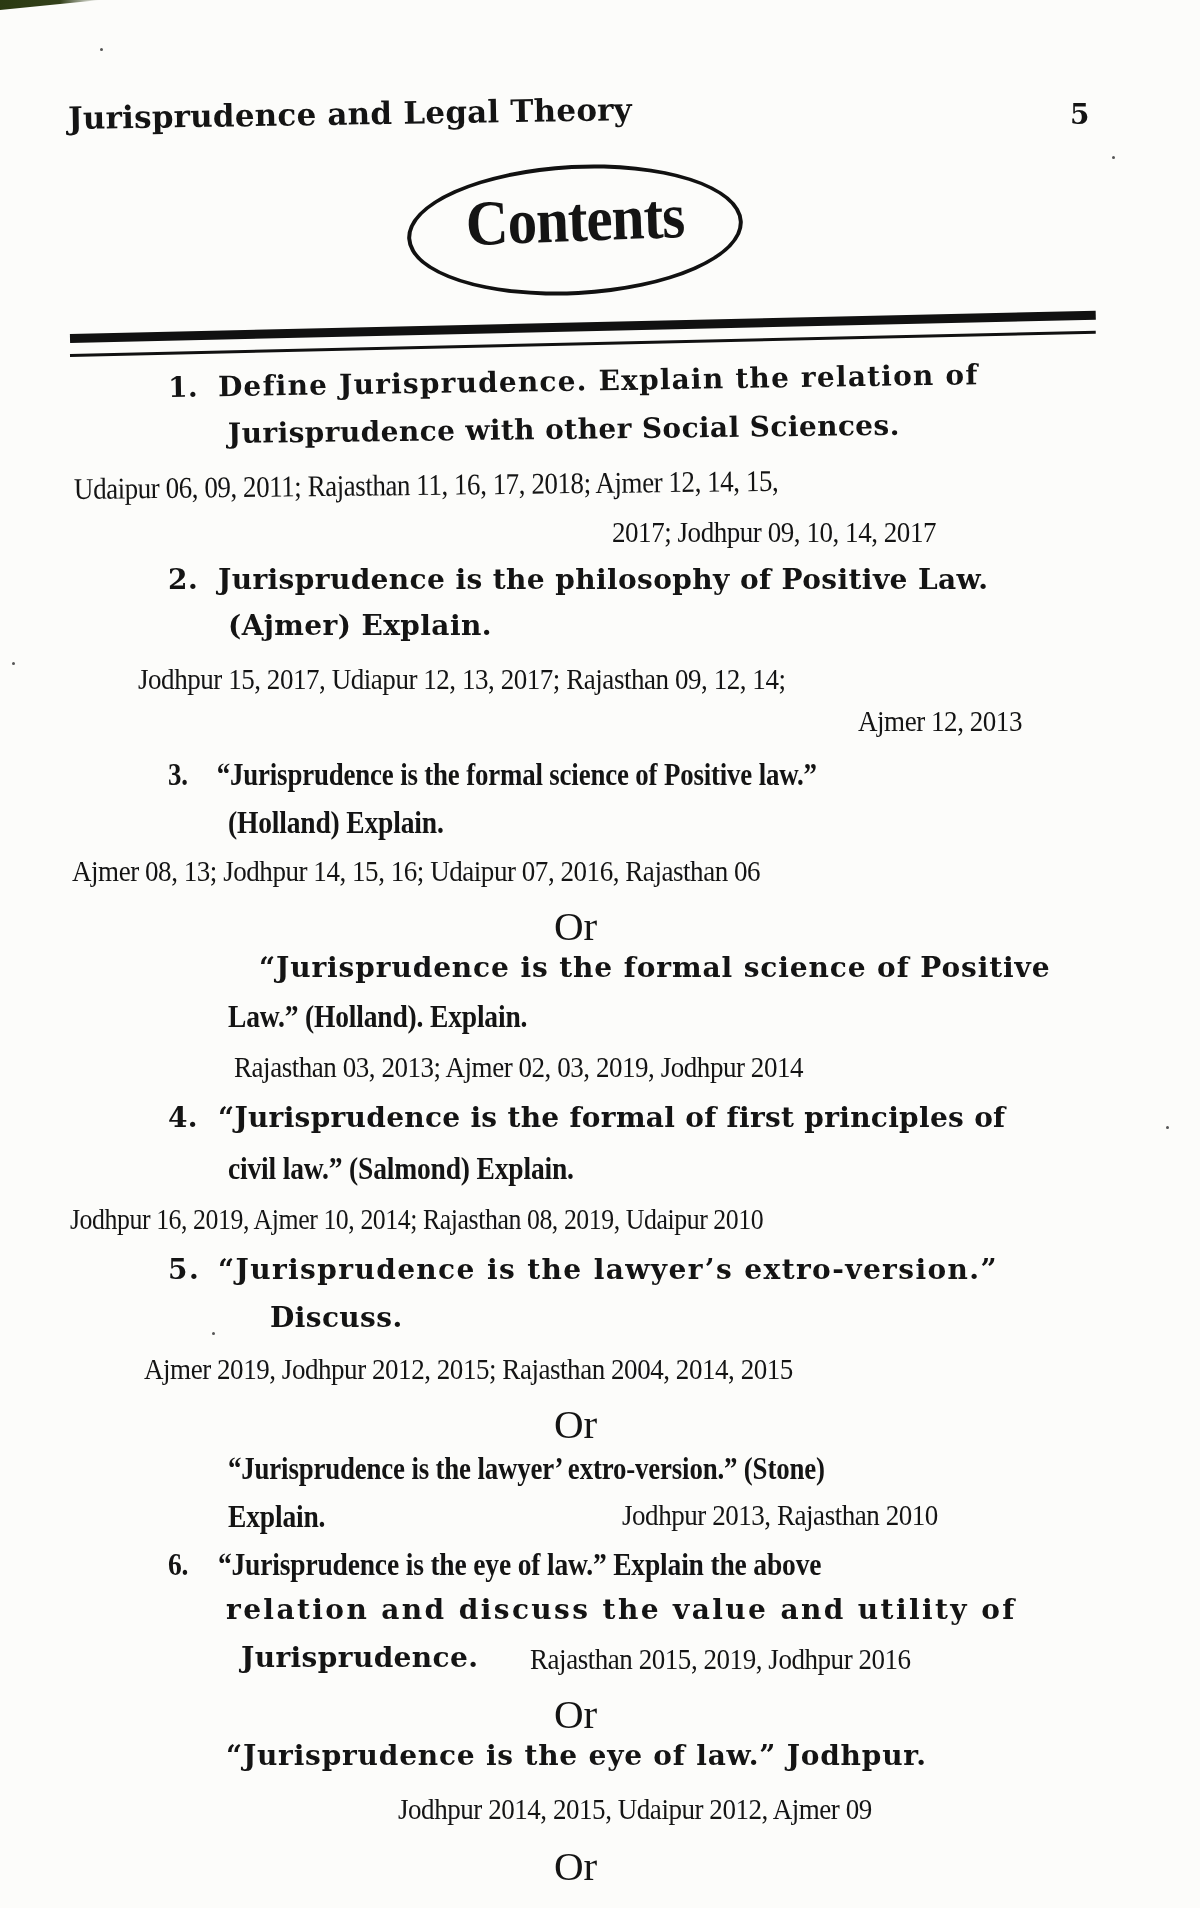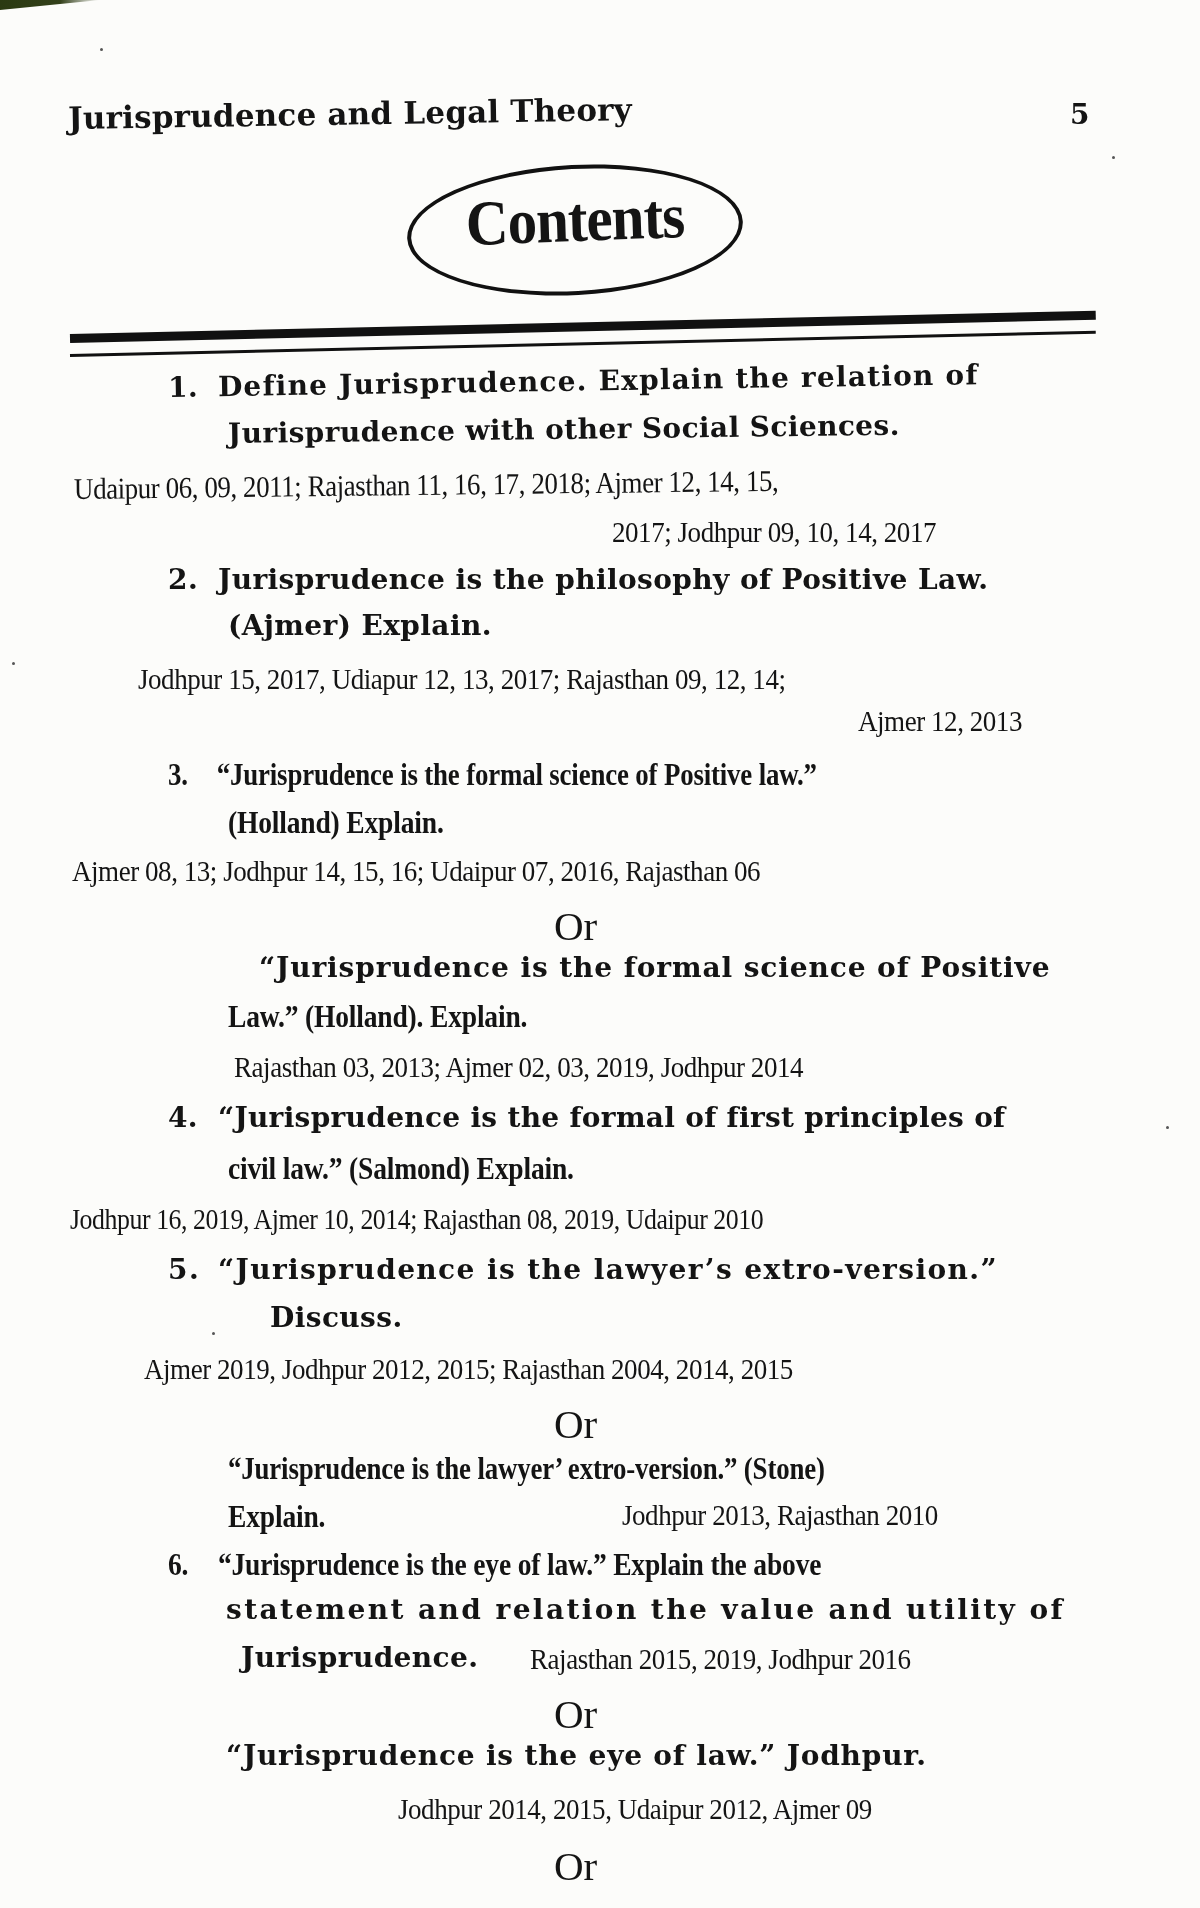--- a/index.html
+++ b/index.html
@@ -182,21 +182,21 @@
     <div class="line or" style="left:554px; top:1404px;">Or</div>
     <div class="line q-cond" style="left:228px; top:1452px; transform: scaleX(0.84);">“Jurisprudence is the lawyer’ extro-version.” (Stone)</div>
     <div class="line q-cond" style="left:228px; top:1500px; transform: scaleX(0.86);">Explain.</div>
     <div class="line ref" style="left:622px; top:1500px; transform: scaleX(0.9);">Jodhpur 2013, Rajasthan 2010</div>
   </div>
 
   <div>
     <div class="line q-cond" style="left:168px; top:1548px; transform: scaleX(0.86);">
       <span class="num" style="width:58px;">6.</span><span>“Jurisprudence is the eye of law.” Explain the above</span>
     </div>
-    <div class="line q" style="left:226px; top:1596px; letter-spacing:2.4px;">statement and relation the value and utility of</div>
+    <div class="line q" style="left:226px; top:1596px; letter-spacing:2.4px;">relation and discuss the value and utility of</div>
     <div class="line q" style="left:226px; top:1644px;margin-left:15px;">Jurisprudence.</div>
     <div class="line ref" style="left:530px; top:1644px; transform: scaleX(0.9);">Rajasthan 2015, 2019, Jodhpur 2016</div>
     <div class="line or" style="left:554px; top:1694px;">Or</div>
     <div class="line q" style="left:226px; top:1742px; letter-spacing:0.8px;">“Jurisprudence is the eye of law.” Jodhpur.</div>
     <div class="line ref" style="left:398px; top:1794px; transform: scaleX(0.9);">Jodhpur 2014, 2015, Udaipur 2012, Ajmer 09</div>
     <div class="line or" style="left:554px; top:1846px;">Or</div>
   </div>
 
   <div class="speck" style="left:1112px; top:156px;"></div>
   <div class="speck" style="left:1166px; top:1126px;"></div>

